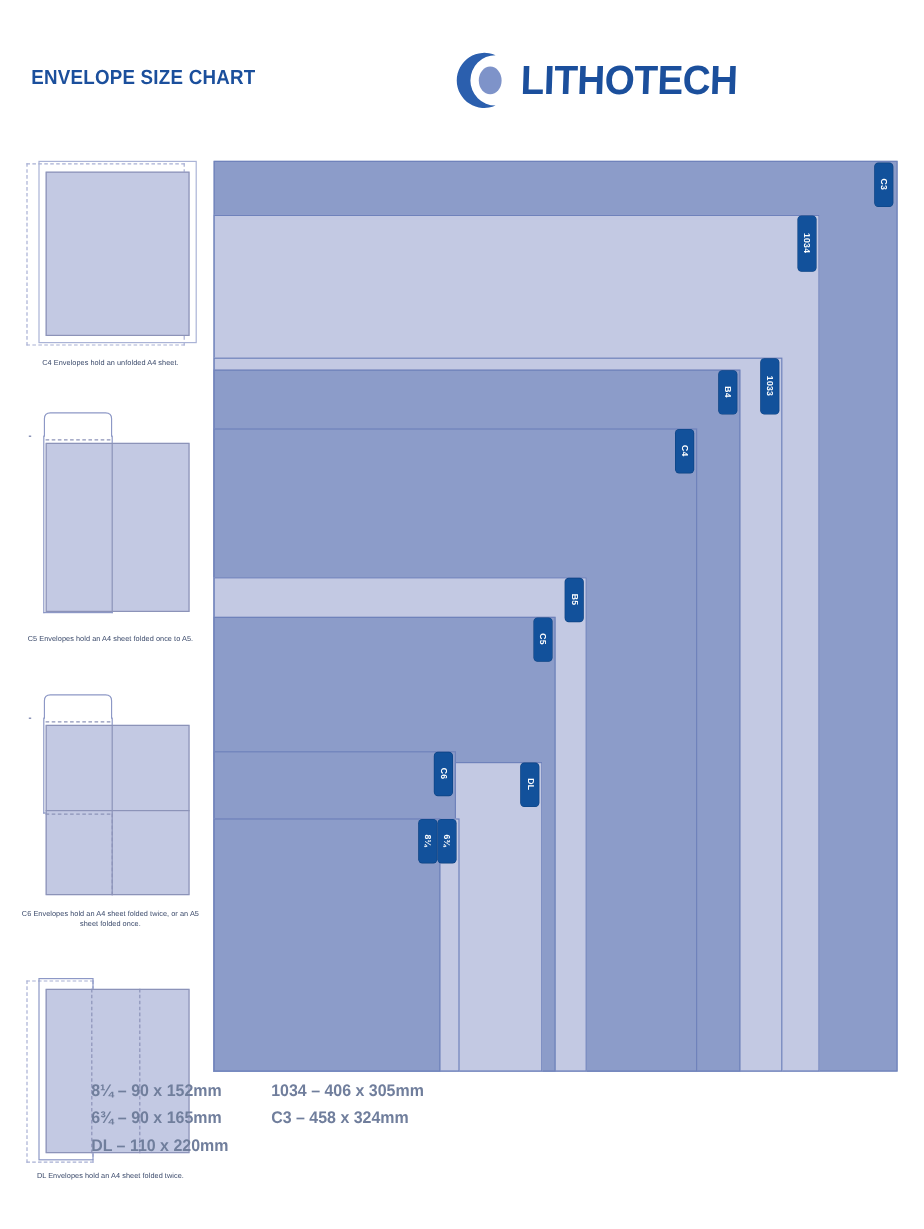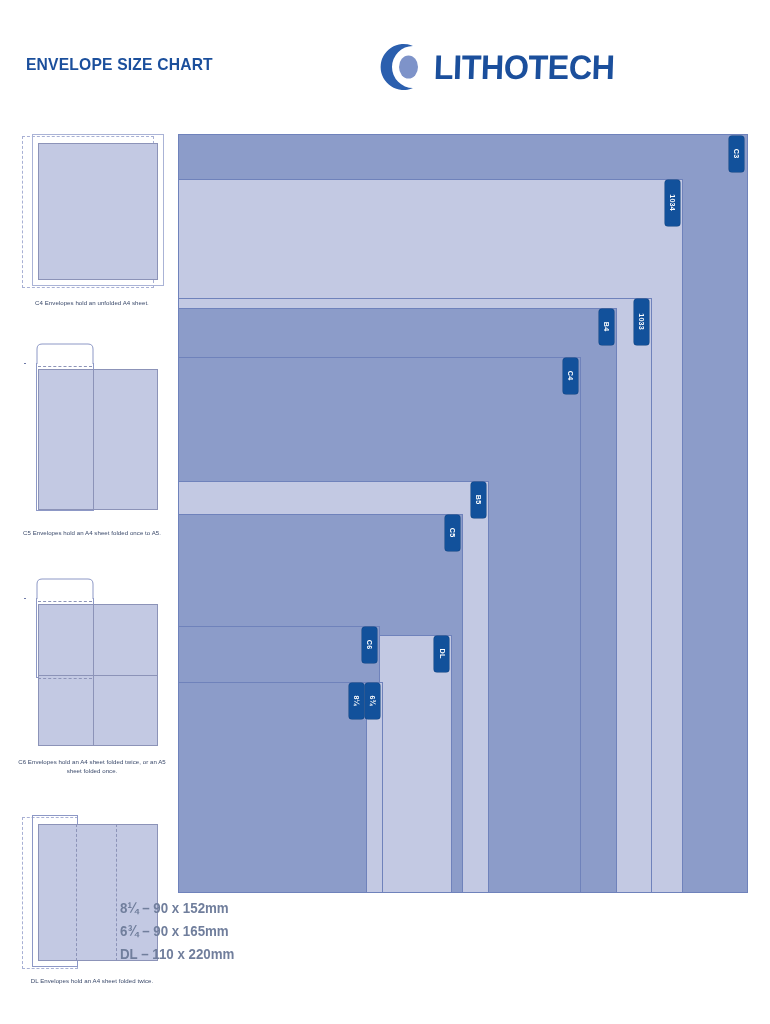--- a/index.html
+++ b/index.html
@@ -74,21 +74,21 @@
     transform: rotate(90deg);
     white-space: nowrap;
     font-size: 7.2px;
     letter-spacing: .2px;
     line-height: 1;
   }
 
   
   .legend {
     position: absolute; left: 0; top: 900px; width: 770px;
-    display: flex; padding-left: 120px; gap: 0;
+    display: flex; padding-left: 76px; gap: 0;
   }
   .legend-col { display: flex; flex-direction: column; gap: 7px; }
   .legend-col:nth-child(1) { width: 150px; }
   .legend-col:nth-child(2) { width: 155px; }
   .legend-col:nth-child(3) { width: 160px; }
   .legend-col:nth-child(4) { width: 165px; }
   .legend-row {
     font-size: 14px; font-weight: bold; color: #707e9c;
     white-space: nowrap; line-height: 1.15;
     font-family: "Liberation Sans", sans-serif;
@@ -238,15 +238,19 @@
       <span>8¼</span>
       </div>
   </div>
 
   <div class="legend">
     <div class="legend-col">
       <div class="legend-row">8¼ –  90 x 152mm</div>
       <div class="legend-row">6¾ –  90 x 165mm</div>
       <div class="legend-row">DL – 110 x 220mm</div>
     </div>
+    <div class="legend-col">
+      <div class="legend-row">1034 – 406 x 305mm</div>
+      <div class="legend-row">C3 – 458 x 324mm</div>
+    </div>
   </div>
 
 </div>
 
 </body></html>

